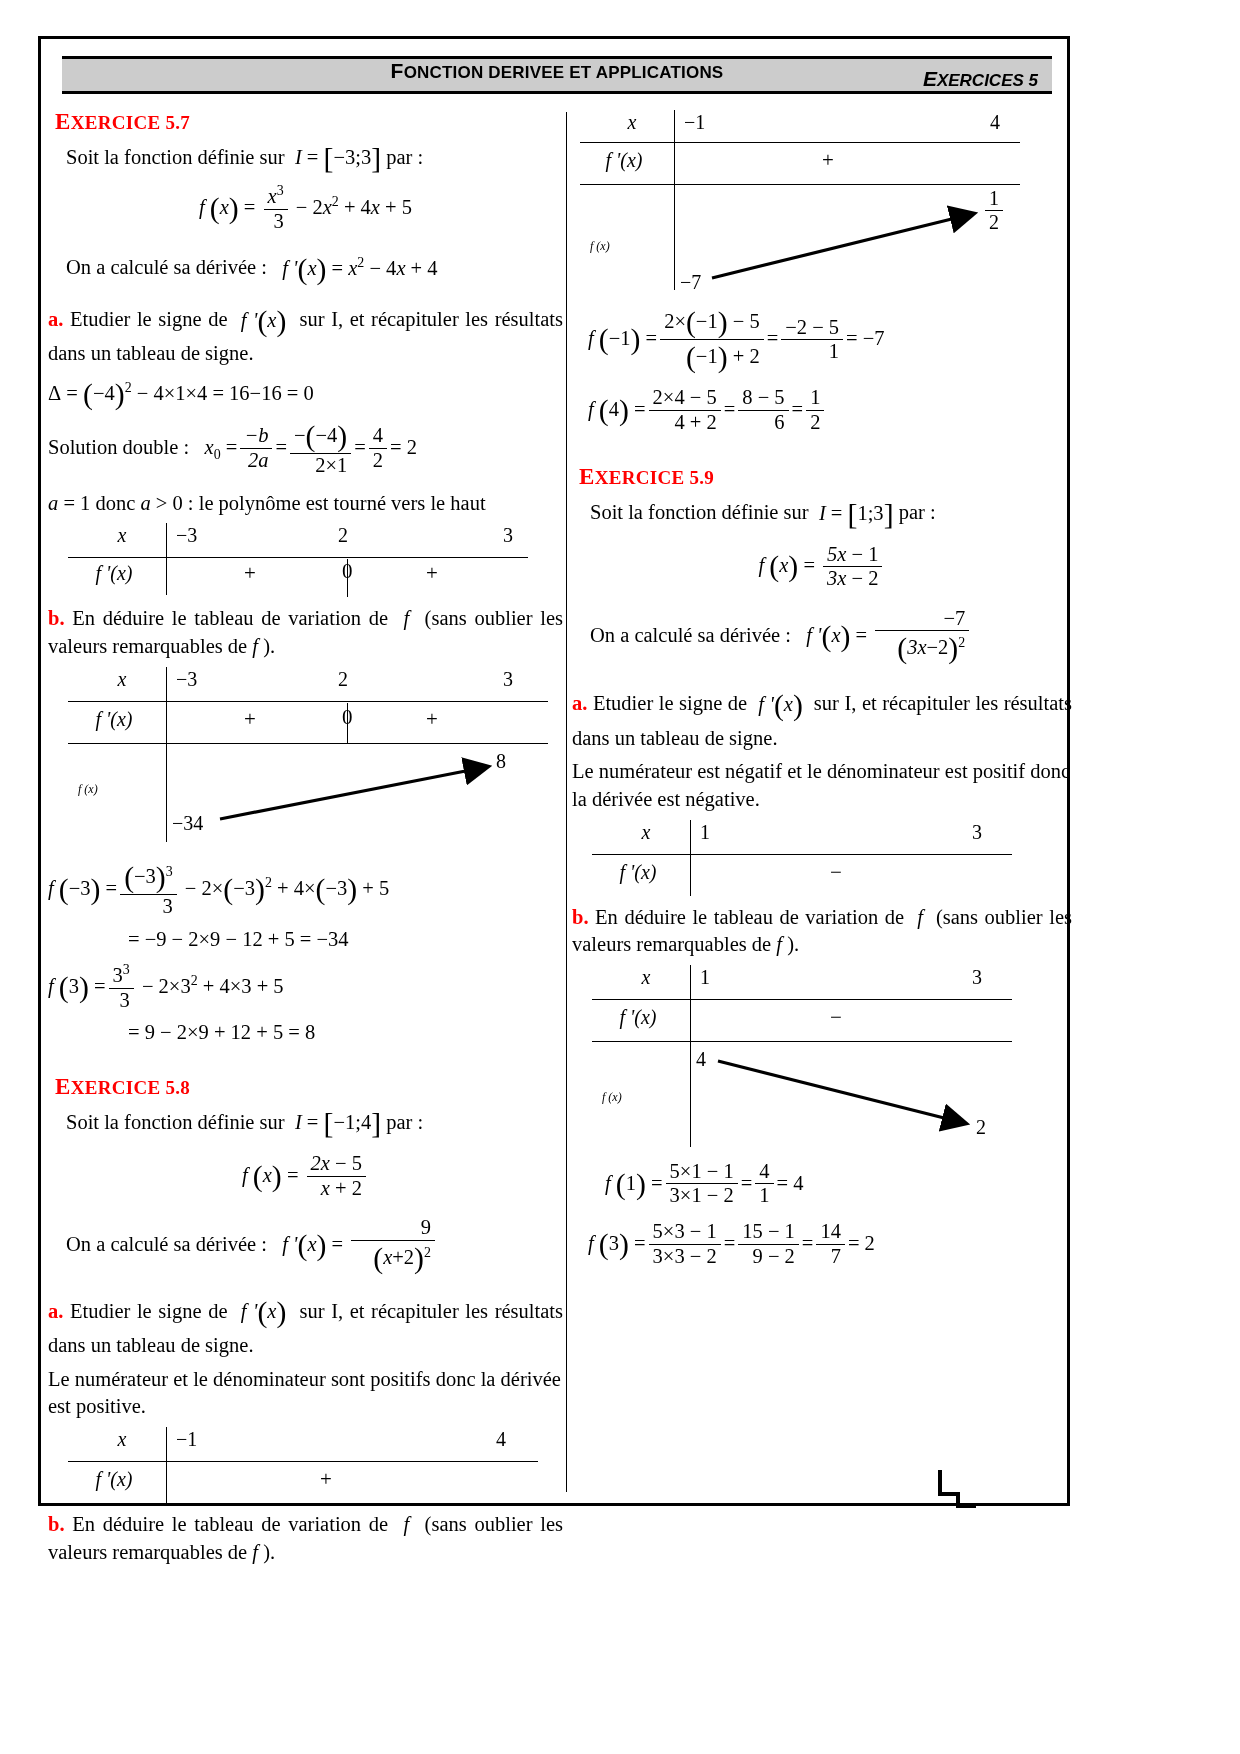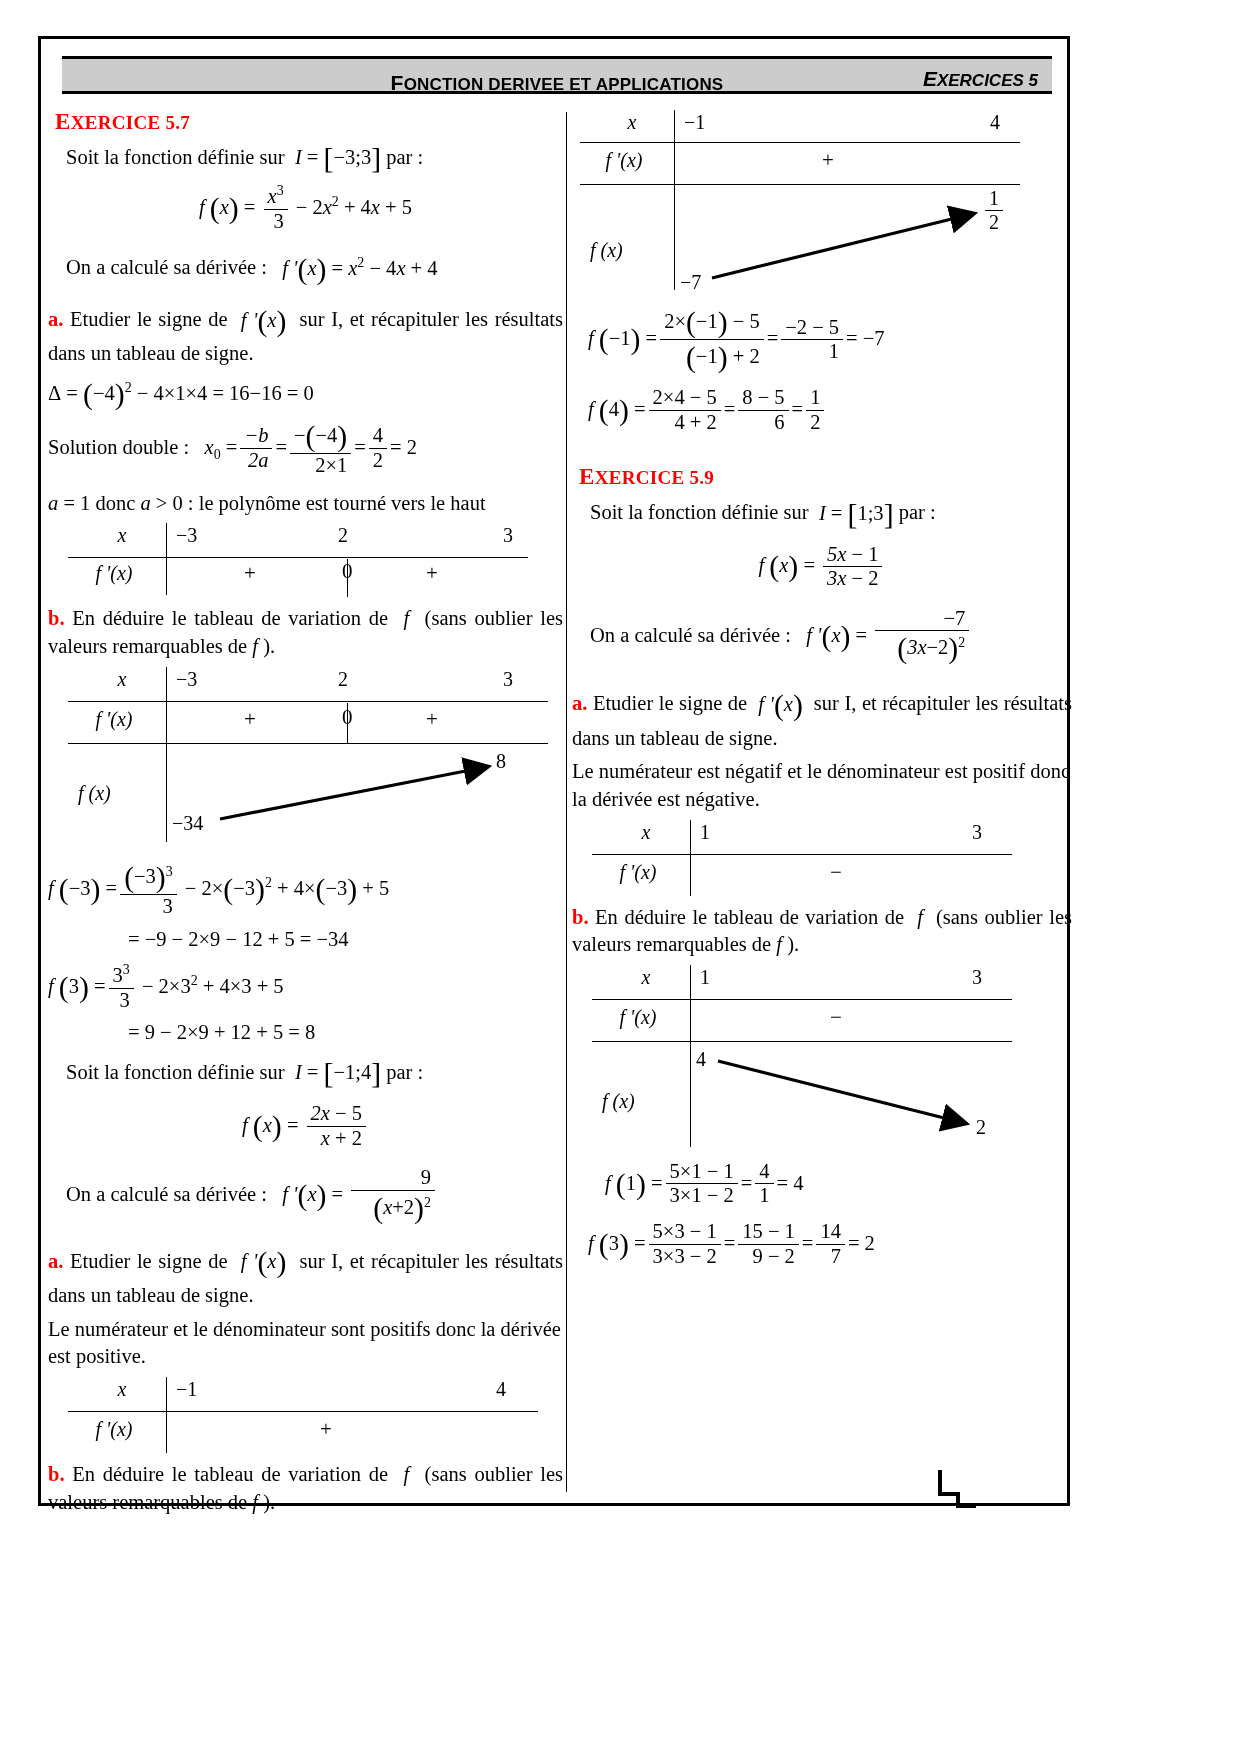--- a/index.html
+++ b/index.html
@@ -28,21 +28,21 @@
     left:62px; top:56px;
     width:990px; height:38px;
     background:#cccccc;
     border-top:3px solid #000;
     border-bottom:3px solid #000;
     box-sizing:border-box;
     font-family:"Liberation Sans", sans-serif;
   }
   .header-title{
     position:absolute;
-    left:0; right:0; top:12px;
+    left:0; right:0; top:0;
     text-align:center;
     font-weight:bold;
     font-size:17px;
     letter-spacing:0.2px;
   }
   .header-title .cap{ font-size:21px; }
   .header-right{
     position:absolute;
     right:14px; top:8px;
     font-weight:bold;
@@ -103,21 +103,21 @@
 
   
   .tbl{ position:relative; margin:4px 0 6px 0; }
   .tbl .vline{ position:absolute; border-left:1.6px solid #000; }
   .cellname{
     position:absolute; left:0; top:2px; width:76px;
     text-align:center; font-style:italic; font-size:20px;
   }
   .val{ position:absolute; font-size:20px; }
   .sgn{ position:absolute; font-size:21px; }
-  .varlabel{ position:absolute; font-style:italic; font-size:20px; }
+  .varlabel{ position:absolute; font-style:italic; font-size:12px; }
   svg.arrowlayer{ position:absolute; left:0; top:0; overflow:visible; }
 </style>
 </head>
 <body>
 
 <div class="page-frame"></div>
 
 <svg class="corner-mark" viewBox="0 0 40 40">
   <polyline points="2,2 2,26 20,26 20,38 38,38" fill="none" stroke="#000" stroke-width="4"></polyline>
 </svg>
@@ -219,20 +219,21 @@
   <p class="txt eq-line" style="margin-top:14px">
     <span class="m">f&nbsp;<span class="big-br">(</span><span class="up">−3</span><span class="big-br">)</span><span class="up">&nbsp;=</span><span class="frac"><span class="num up"><span class="big-br">(</span>−3<span class="big-br">)</span><sup>3</sup></span><span class="den up">3</span></span><span class="up">&nbsp;−&nbsp;2×<span class="big-br">(</span>−3<span class="big-br">)</span><sup>2</sup>&nbsp;+&nbsp;4×<span class="big-br">(</span>−3<span class="big-br">)</span>&nbsp;+&nbsp;5</span></span>
   </p>
   <p class="txt eq-line" style="margin-left:80px">= −9 − 2×9 − 12 + 5 = −34</p>
 
   <p class="txt eq-line" style="margin-top:10px">
     <span class="m">f&nbsp;<span class="big-br">(</span><span class="up">3</span><span class="big-br">)</span><span class="up">&nbsp;=</span><span class="frac"><span class="num up">3<sup>3</sup></span><span class="den up">3</span></span><span class="up">&nbsp;−&nbsp;2×3<sup>2</sup>&nbsp;+&nbsp;4×3&nbsp;+&nbsp;5</span></span>
   </p>
   <p class="txt eq-line" style="margin-left:80px">= 9 − 2×9 + 12 + 5 = 8</p>
 
+  <div class="ex-title" style="margin-top:28px"><span class="cap">E</span><span>XERCICE 5.8</span></div>
 
   <p class="txt indent">
     <span>Soit la fonction définie sur</span>
     <span class="m">&nbsp;I<span class="up">&nbsp;=</span>&nbsp;<span class="big-br up">[</span><span class="up">−1;4</span><span class="big-br up">]</span></span>
     <span>par :</span>
   </p>
 
   <p class="txt ctr eq-line" style="margin-top:10px">
     <span class="m">f&nbsp;<span class="big-br">(</span>x<span class="big-br">)</span><span class="up">&nbsp;=&nbsp;</span><span class="frac"><span class="num">2x<span class="up">&nbsp;−&nbsp;5</span></span><span class="den">x<span class="up">&nbsp;+&nbsp;2</span></span></span></span>
   </p>

